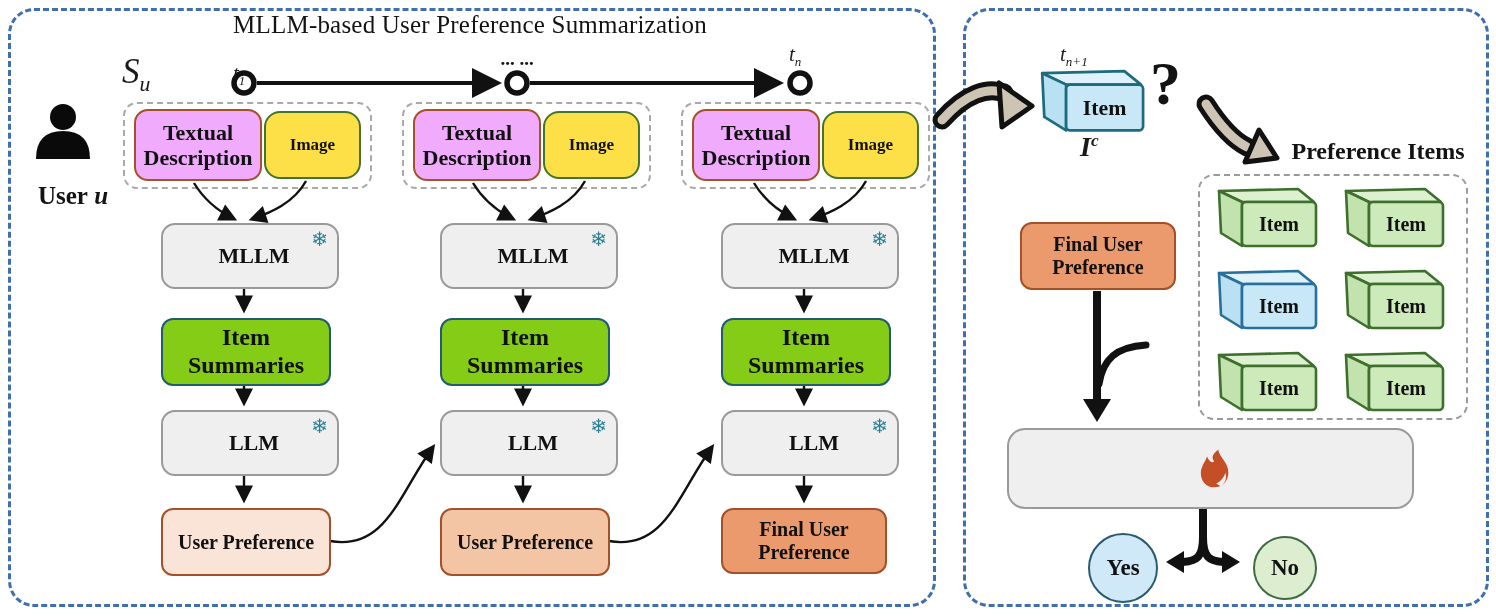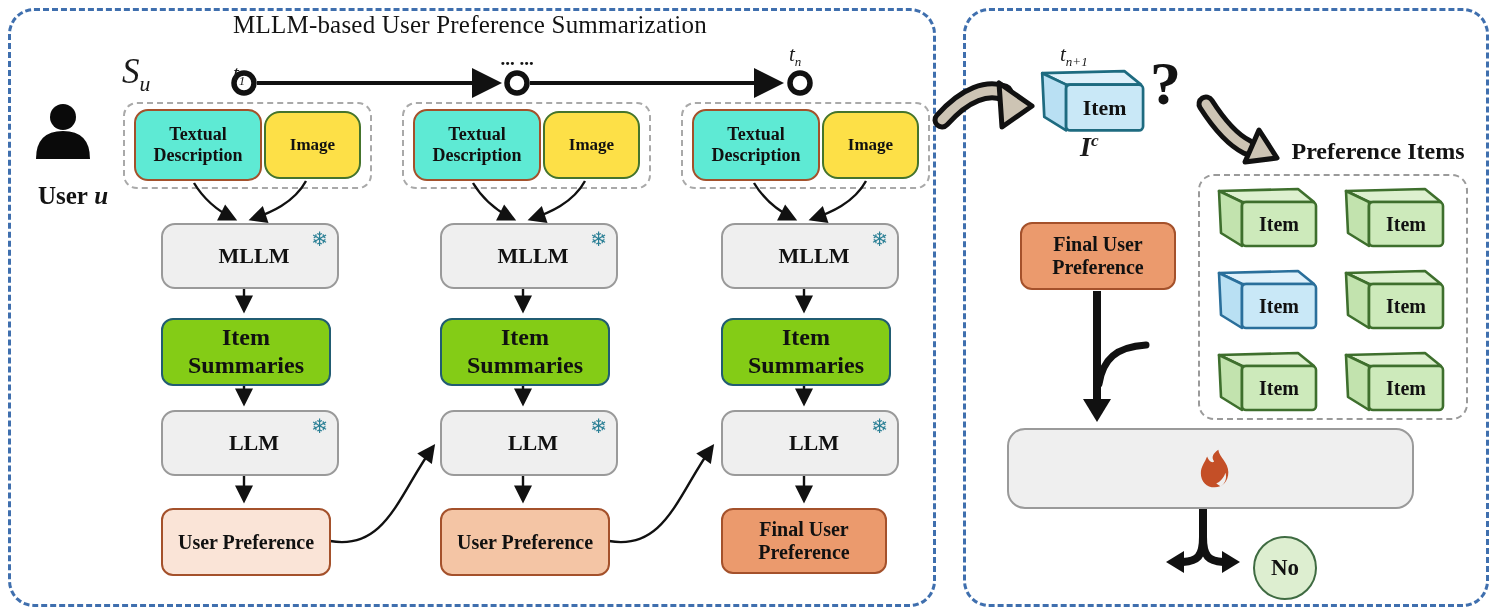--- a/index.html
+++ b/index.html
@@ -6,21 +6,21 @@
   .canvas{position:relative;width:1496px;height:616px;background:#ffffff;overflow:hidden;
           font-family:"Liberation Serif",serif;color:#111;}
   
   .panel{position:absolute;border:3px dashed #3f6fae;border-radius:26px;background:transparent;}
   .panel-title{position:absolute;text-align:center;font-weight:normal;font-size:25px;color:#131313;letter-spacing:.2px;}
   
   .box{position:absolute;display:flex;align-items:center;justify-content:center;text-align:center;
        font-weight:bold;border-radius:12px;line-height:1.15;}
   .model{background:#efefef;border:2px solid #9a9a9a;font-size:22px;border-radius:14px;padding-left:8px;}
   .summ{background:#84cc16;border:2.5px solid #215c72;font-size:24px;}
-  .td{background:#5eead4;border:2.5px solid #a4512b;font-size:18px;border-radius:14px;}
+  .td{background:#f0abfc;border:2.5px solid #a4512b;font-size:22px;border-radius:14px;}
   .img{background:#fde047;border:2.5px solid #44742c;font-size:17px;border-radius:16px;}
   .up1{background:#fae4d7;border:2.5px solid #a4512b;font-size:20px;}
   .up2{background:#f4c5a5;border:2.5px solid #a4512b;font-size:20px;}
   .up3{background:#eb9a6d;border:2.5px solid #a4512b;font-size:20px;}
   .group{position:absolute;border:2px dashed #a9a9a9;border-radius:14px;}
   .cand-box{position:absolute;border:2px dashed #9a9a9a;border-radius:16px;}
   .flake{position:absolute;top:3px;right:9px;font-family:"DejaVu Sans",sans-serif;font-size:20px;color:#2a7f95;font-weight:normal;}
   
   .mvar{position:absolute;font-style:italic;font-weight:normal;color:#1a1a1a;}
   .mvar sub,.mvar sup{font-size:62%;}
@@ -223,15 +223,16 @@
 
   <div class="box model" style="left:1007px;top:428px;width:395px;height:77px;border-radius:18px;font-size:23px;">
     <span class="rec-row">
       <svg width="30" height="44" viewBox="0 0 36 48">
         <path d="M22,1 C23,10 34,16 34,28 C34,39 27,46 17.5,46 C8,46 1,39 1,29 C1,21 6,16 8.5,9 C11,15 14,17 17,15 C13,10 16,5 22,1 Z" fill="#c44f27"></path>
         <path d="M25,45 C30.5,41 32.5,35 30.5,28.5 C28.5,35 24,39.5 19.5,41.5 Z" fill="#efefef"></path>
       </svg>
     </span>
   </div>
 
+  <div class="circle yes" style="left:1088px;top:533px;width:66px;height:66px;">Yes</div>
   <div class="circle no" style="left:1253px;top:536px;width:60px;height:60px;">No</div>
 
 </div>
 
 </body></html>

